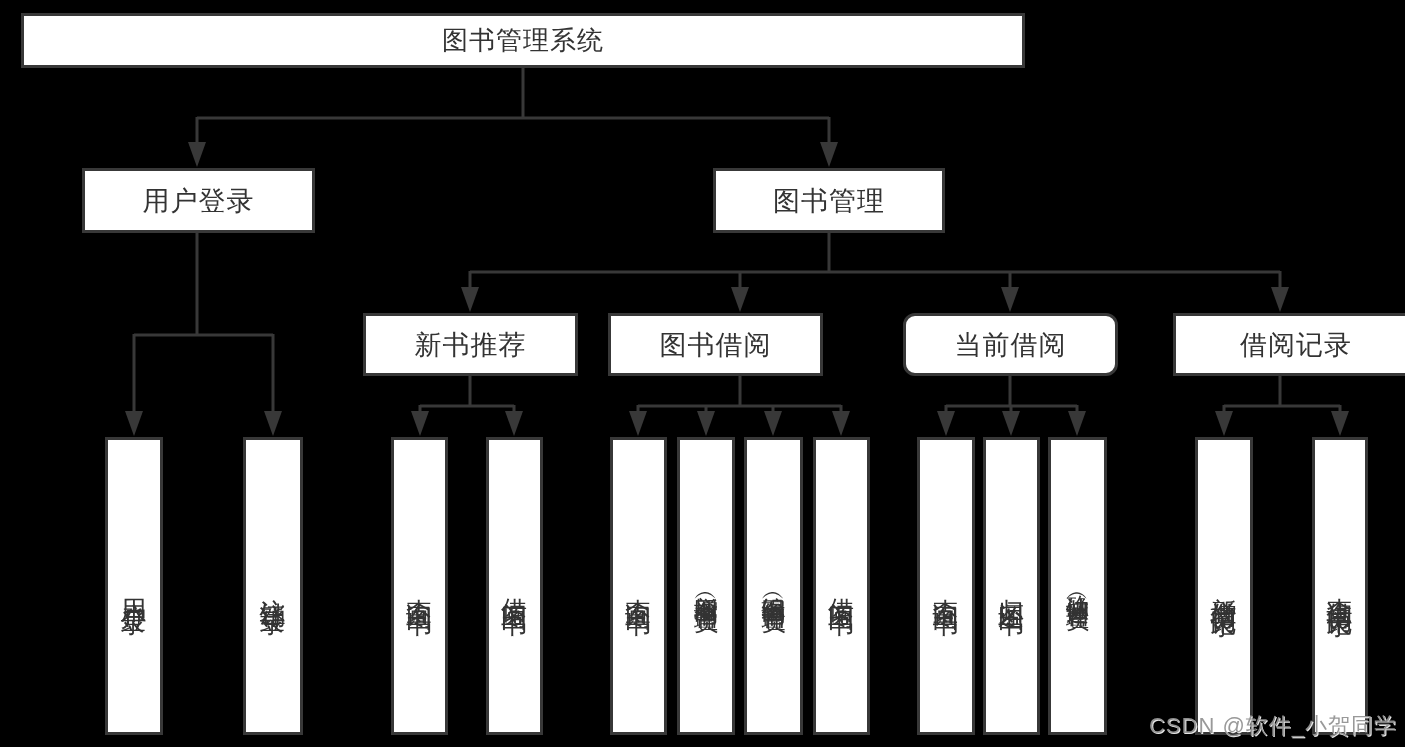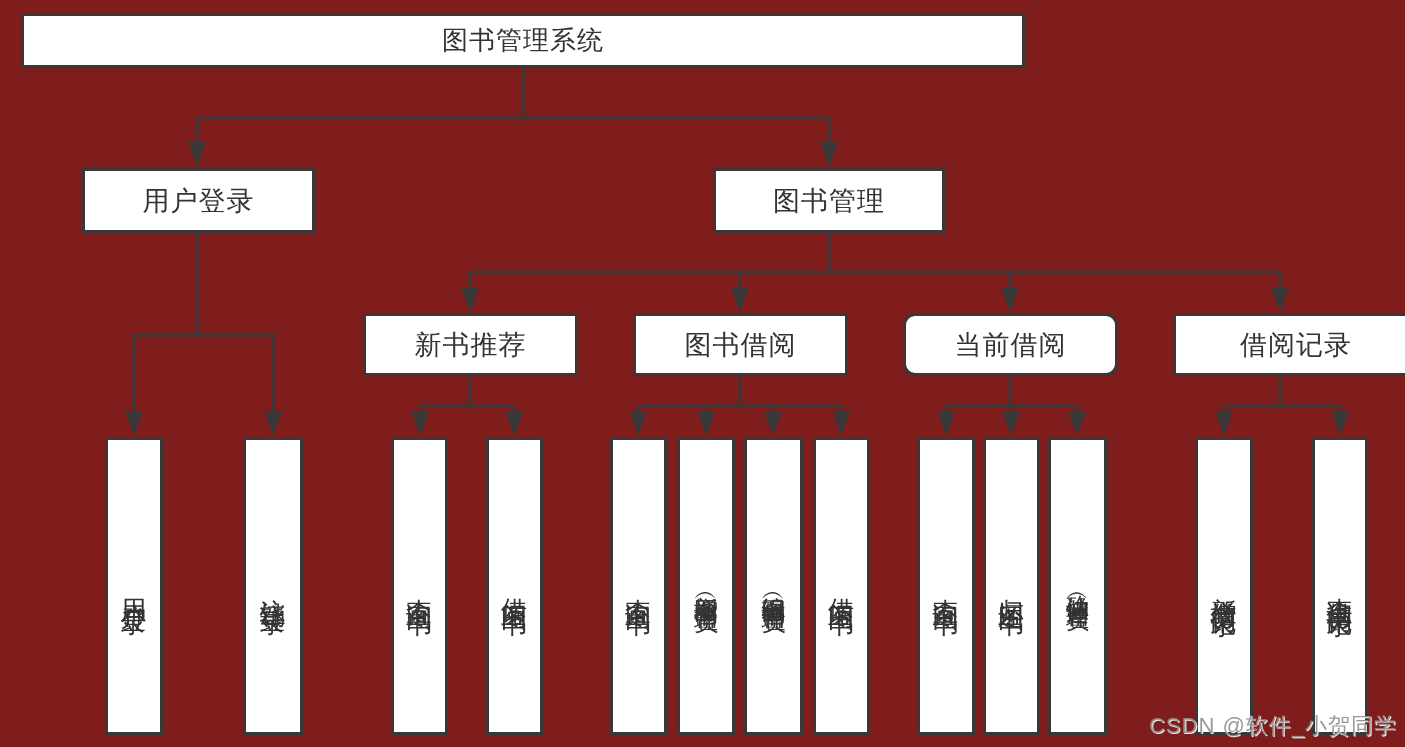--- a/index.html
+++ b/index.html
@@ -1,20 +1,20 @@
 <!DOCTYPE html>
 <html lang="zh"><head>
 <meta charset="utf-8">
 <style>
   html, body { margin: 0; padding: 0; background: #ffffff; }
   .canvas {
     position: relative;
     width: 1405px;
     height: 747px;
-    background: #7f1d1d;
+    background: #000000;
     font-family: "Liberation Sans", "DejaVu Sans", sans-serif;
     overflow: hidden;
   }
   .connectors {
     position: absolute;
     left: 0; top: 0;
     width: 1405px; height: 747px;
     pointer-events: none;
   }
   .box {
@@ -104,21 +104,21 @@
   <div class="box" style="left:82px; top:168px; width:233px; height:65px;">
     <span class="h-label">用户登录</span>
   </div>
   <div class="box" style="left:713px; top:168px; width:232px; height:65px;">
     <span class="h-label">图书管理</span>
   </div>
 
   <div class="box" style="left:363px; top:313px; width:215px; height:63px;">
     <span class="h-label">新书推荐</span>
   </div>
-  <div class="box" style="left:633px; top:313px; width:215px; height:63px;">
+  <div class="box" style="left:608px; top:313px; width:215px; height:63px;">
     <span class="h-label">图书借阅</span>
   </div>
   <div class="box" style="left:903px; top:313px; width:215px; height:63px;border-radius:12px;">
     <span class="h-label">当前借阅</span>
   </div>
   <div class="box" style="left:1173px; top:313px; width:246px; height:63px;">
     <span class="h-label">借阅记录</span>
   </div>
 
   <div class="box leaf" style="left:105px;">

